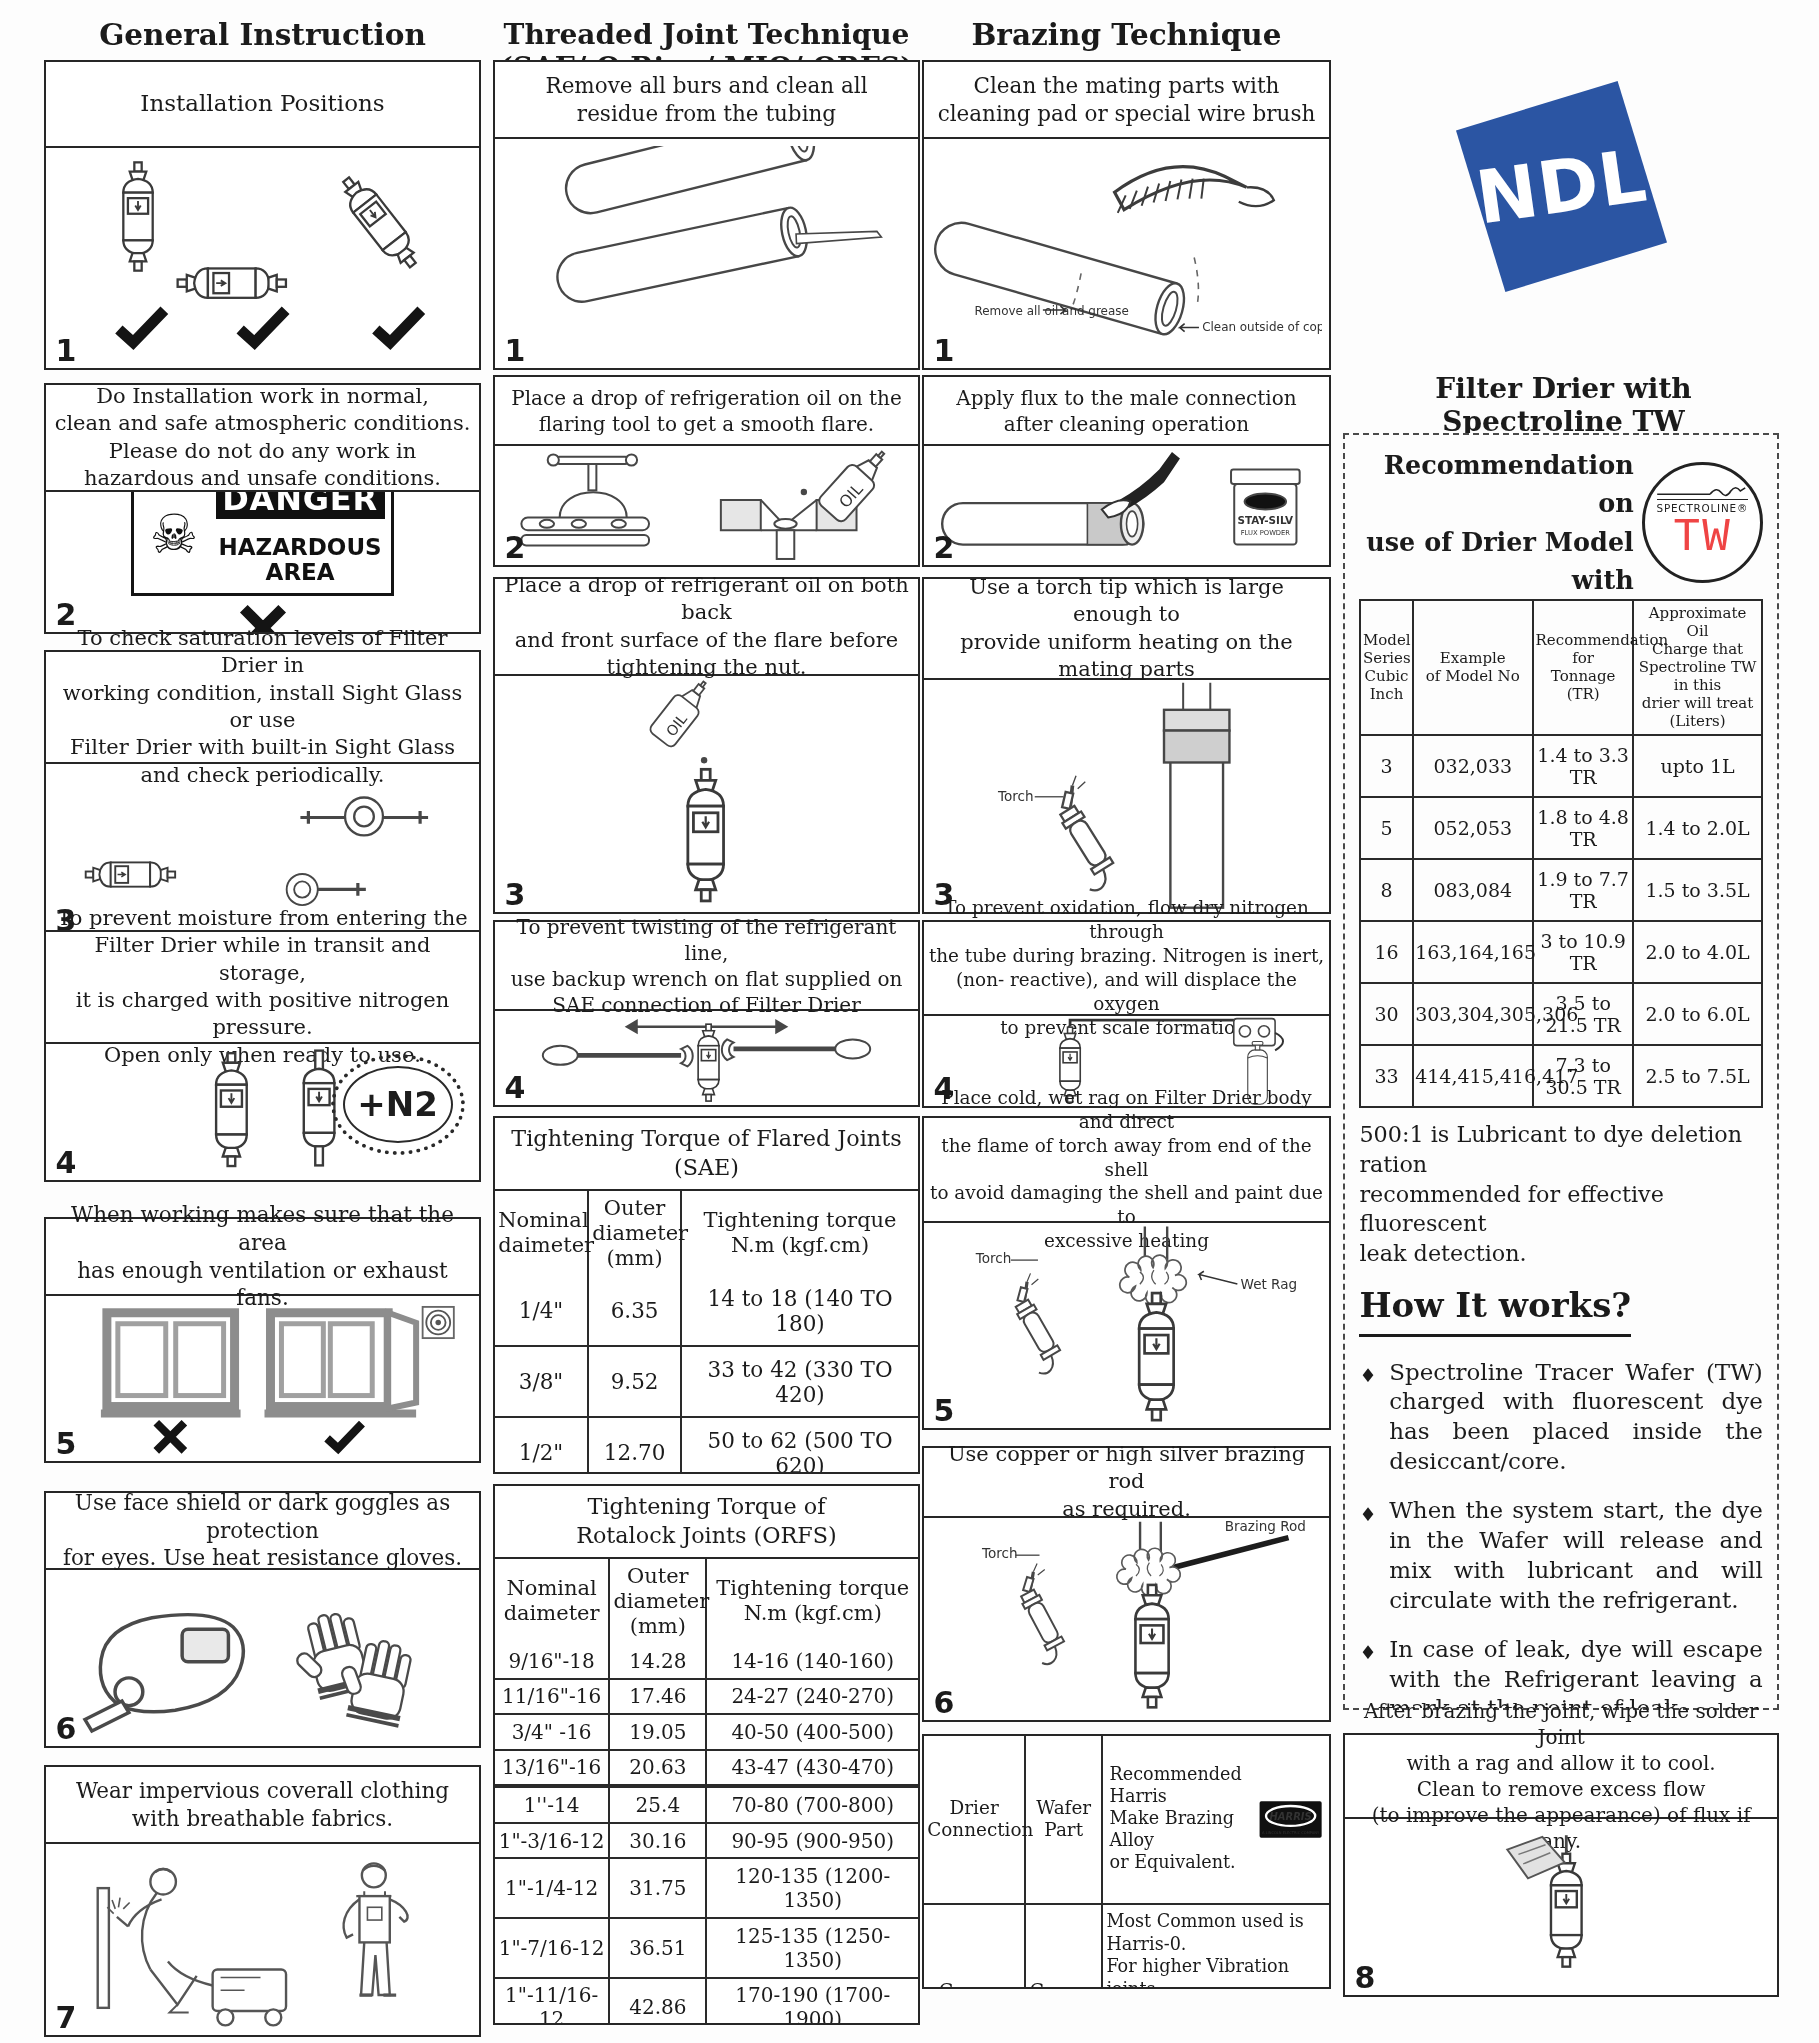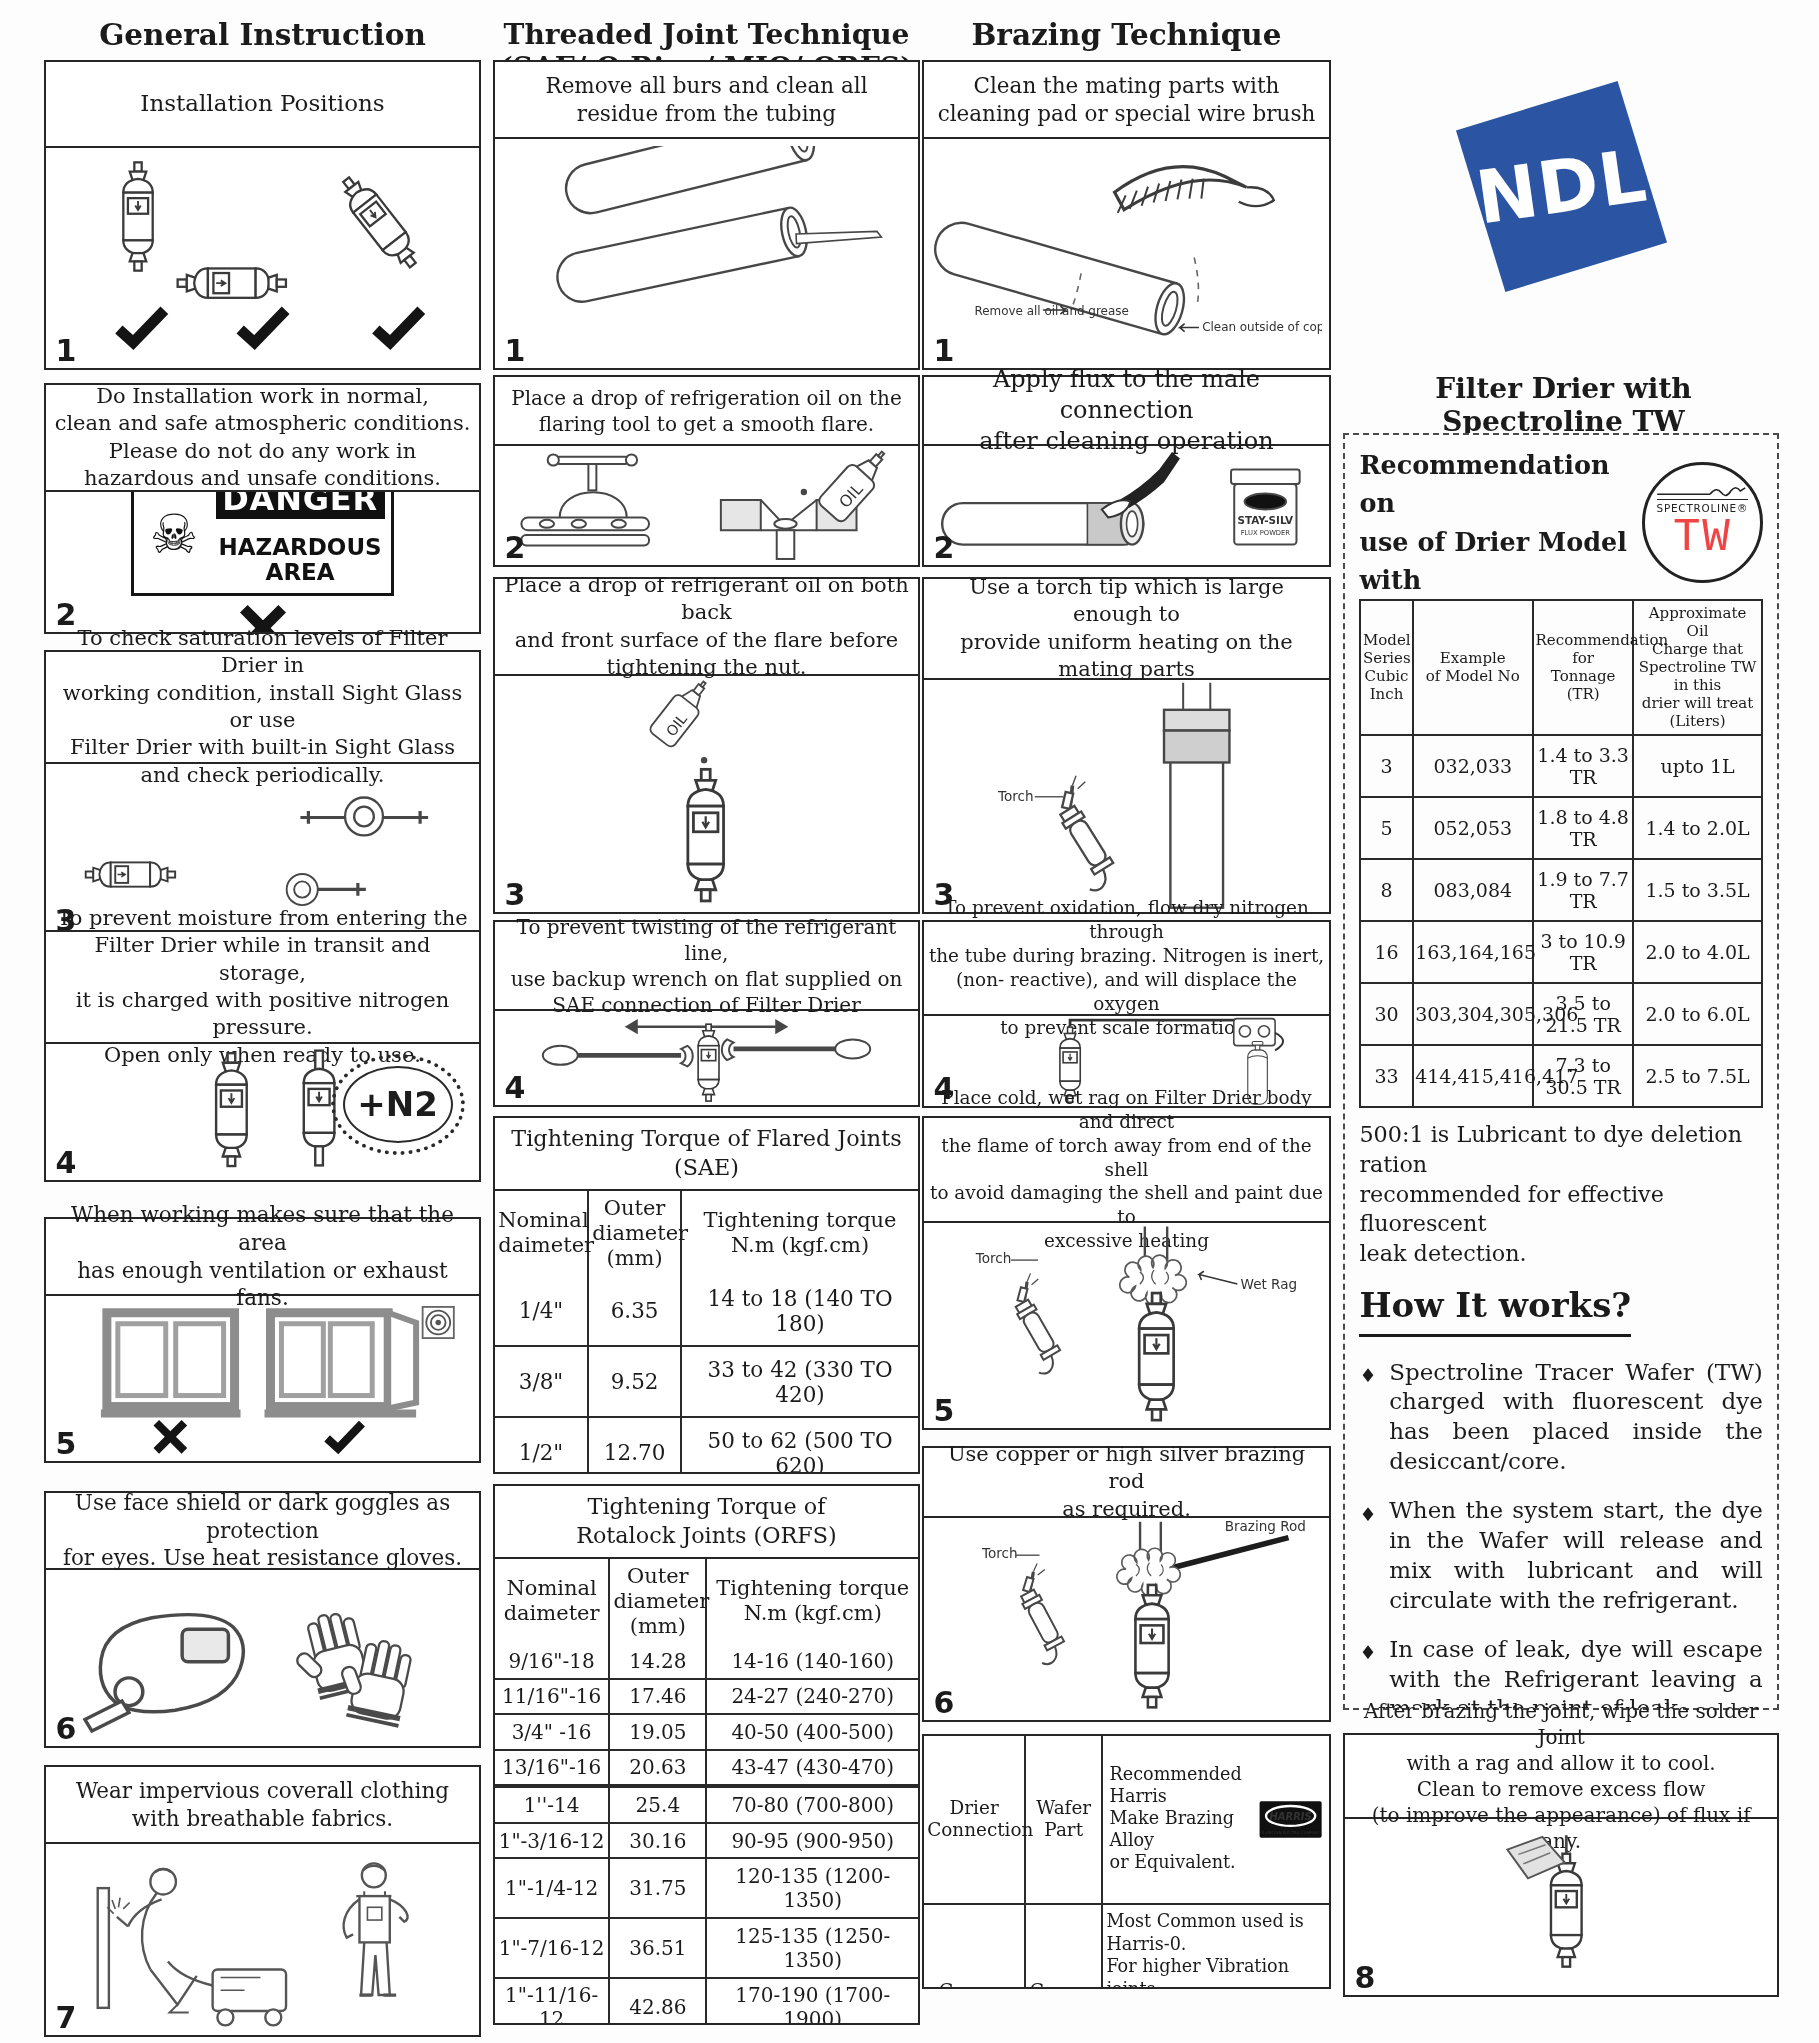--- a/index.html
+++ b/index.html
@@ -46,21 +46,21 @@
   .h-long{text-align:left !important;font-size:17.6px !important;line-height:1.3}
   
   .ndl{position:absolute;top:102px;left:134px;width:169px;height:169px;background:#2b55a3;
        transform:rotate(-17deg);display:flex;align-items:center;justify-content:center}
   .ndl span{font-family:"DejaVu Sans",sans-serif;font-weight:bold;font-size:73px;color:#fff;
             transform:rotate(9deg);letter-spacing:0.8px}
   .c4-title{position:absolute;top:372px;left:0;right:0;text-align:center;font-weight:bold;font-size:28px}
   .dashed{position:absolute;top:433px;left:0;right:4.8px;height:1277px;border:2.4px dashed #4a4a4a;
           background:#fdfdfd;padding:11.2px 14.4px;overflow:hidden}
   .reco{display:flex;align-items:center;gap:8px;min-height:134px}
-  .reco-h{flex:1;font-weight:bold;font-size:25.5px;line-height:1.5;text-align:left;white-space:pre-line}
+  .reco-h{flex:1;font-weight:bold;font-size:25.5px;line-height:1.5;text-align:right;white-space:pre-line}
   .twlogo{flex:none}
   .twtable th{font-size:15px;padding:3.2px 1.6px}
   .twtable td{font-size:19px;padding:8px 1.6px}
   .note{margin-top:12.8px;font-size:22.3px;line-height:1.33;white-space:pre-line}
   .how{margin-top:16px;font-weight:bold;font-size:34px;display:inline-block;
        border-bottom:3.2px solid #1b1b1b;padding-bottom:9px}
   .bullets{margin-top:21px}
   .bullet{display:flex;gap:12.8px;margin-bottom:19px}
   .bm{flex:none;font-size:19px;padding-top:6.4px}
   .bt{flex:1;font-size:23px;line-height:1.3;text-align:justify}
@@ -571,21 +571,21 @@
           <path d="M140 206 h28 l-6 -5 m6 5 l-6 5" stroke="#333" stroke-width="2" fill="none"></path>
           <text x="340" y="232" font-size="15" style="white-space:pre-line">Clean outside of
 copper tubing</text>
           <path d="M336 228 h-24 l6 -5 m-6 5 l6 5" stroke="#333" stroke-width="2" fill="none"></path>
         </svg>
         <div class="num">1</div>
       </div>
     </div>
 
     <div class="box" style="top:375px;height:192px">
-      <div class="bh" style="height:69px;font-size:24px">Apply flux to the male connection
+      <div class="bh" style="height:69px;font-size:20px">Apply flux to the male connection
 after cleaning operation</div>
       <div class="bb">
         <svg width="391" height="117" viewBox="0 0 490 146">
           <g>
             <path d="M40 70 H240 A26 26 0 0 1 266 96 A26 26 0 0 1 240 122 H40 A26 26 0 0 1 40 70 Z" fill="#fff" stroke="#474747" stroke-width="3"></path>
             <rect x="196" y="70" width="50" height="52" fill="#c9c9c9" stroke="#474747" stroke-width="2"></rect>
             <ellipse cx="252" cy="96" rx="14" ry="26" fill="#eee" stroke="#474747" stroke-width="3"></ellipse>
             <ellipse cx="252" cy="96" rx="7" ry="16" fill="#fff" stroke="#474747" stroke-width="2"></ellipse>
           </g>
           <g>

